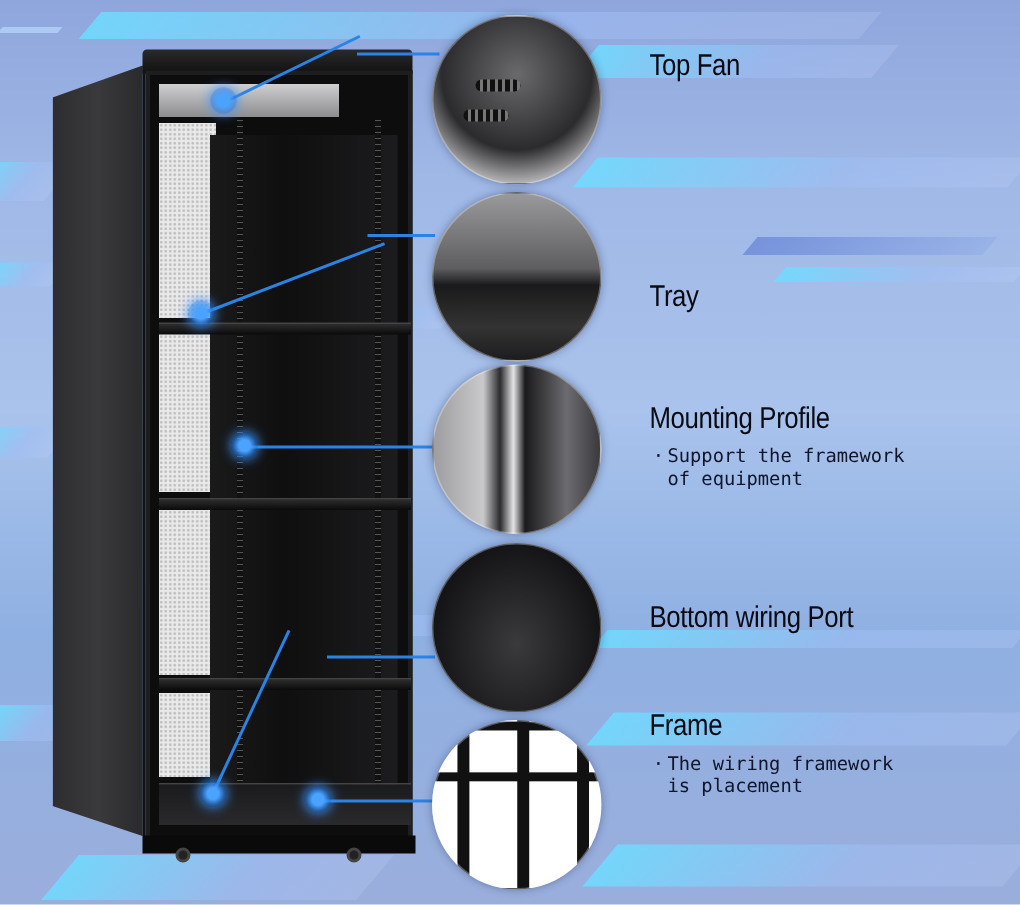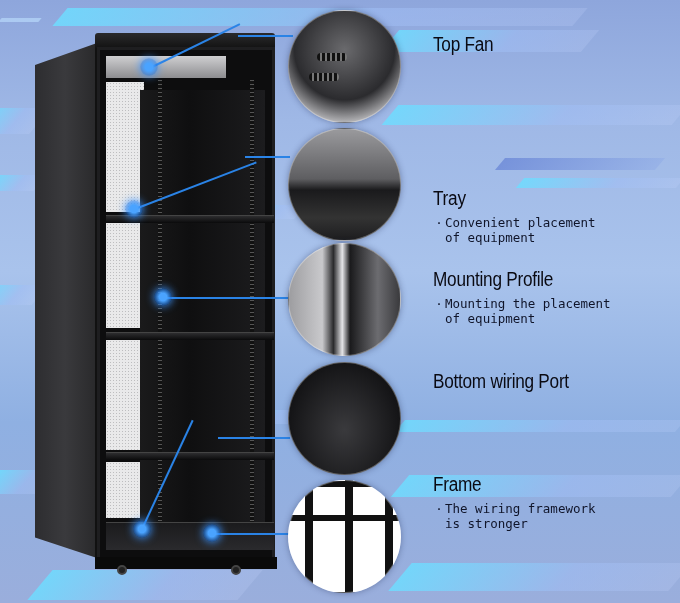--- a/index.html
+++ b/index.html
@@ -165,31 +165,29 @@
 <div class="thumb thumb-mount"></div>
 <div class="thumb thumb-bottom"></div>
 <div class="thumb thumb-frame"></div>
 
 <div class="feature" style="top:33px;">
   <div class="feature-title">Top Fan</div>
 </div>
 
 <div class="feature" style="top:152px;margin-top:35px;">
   <div class="feature-title">Tray</div>
-  <div class="feature-desc"><span class="bullet">·</span><span>Convenient placement</span>
-<span class="bullet"></span><span>of equipment</span></div>
 </div>
 
 <div class="feature" style="top:268px;">
   <div class="feature-title">Mounting Profile</div>
-  <div class="feature-desc"><span class="bullet">·</span><span>Mounting the placement</span>
+  <div class="feature-desc"><span class="bullet">·</span><span>Support the framework</span>
 <span class="bullet"></span><span>of equipment</span></div>
 </div>
 
-<div class="feature" style="top:370px;">
+<div class="feature" style="top:401px;">
   <div class="feature-title">Bottom wiring Port</div>
 </div>
 
 <div class="feature" style="top:473px;">
   <div class="feature-title">Frame</div>
   <div class="feature-desc"><span class="bullet">·</span><span>The wiring framework</span>
-<span class="bullet"></span><span>is stronger</span></div>
+<span class="bullet"></span><span>is placement</span></div>
 </div>
 
 </body></html>

